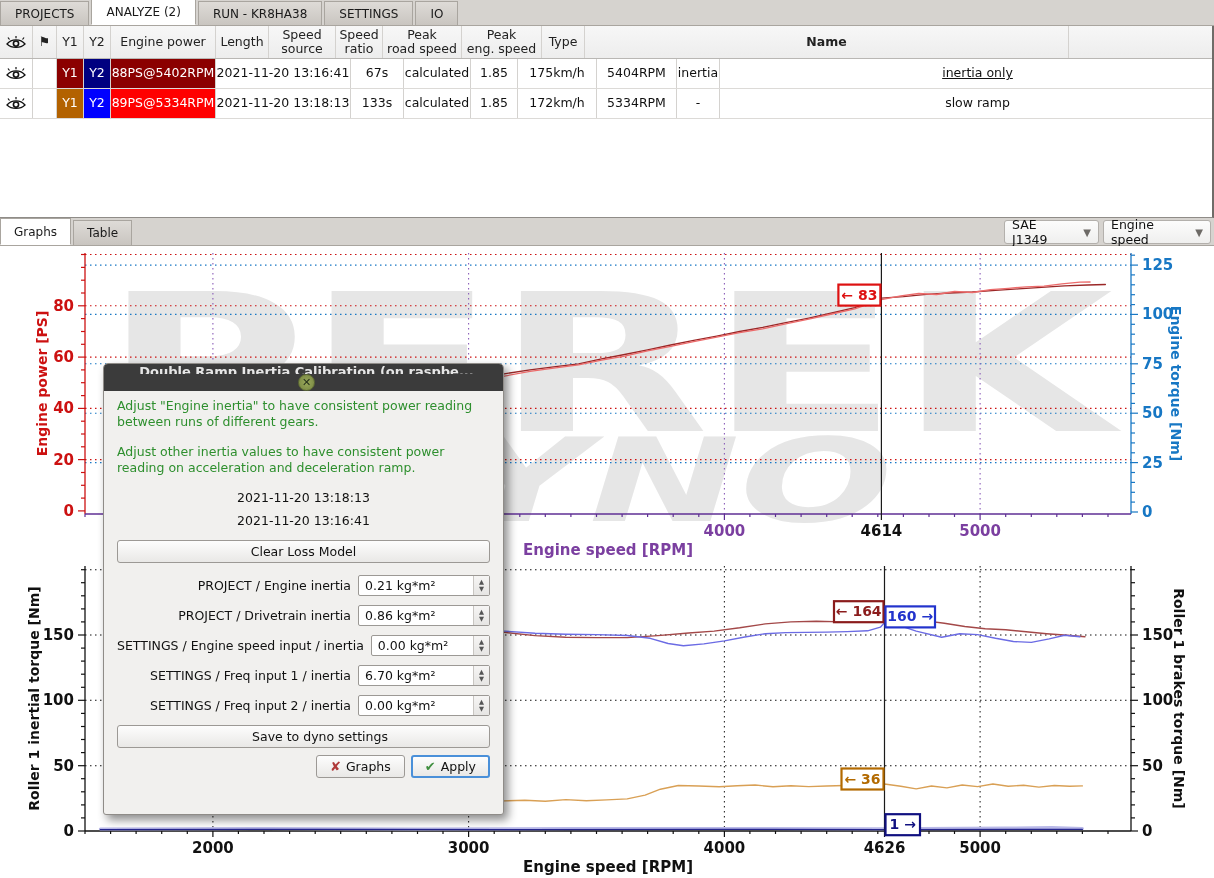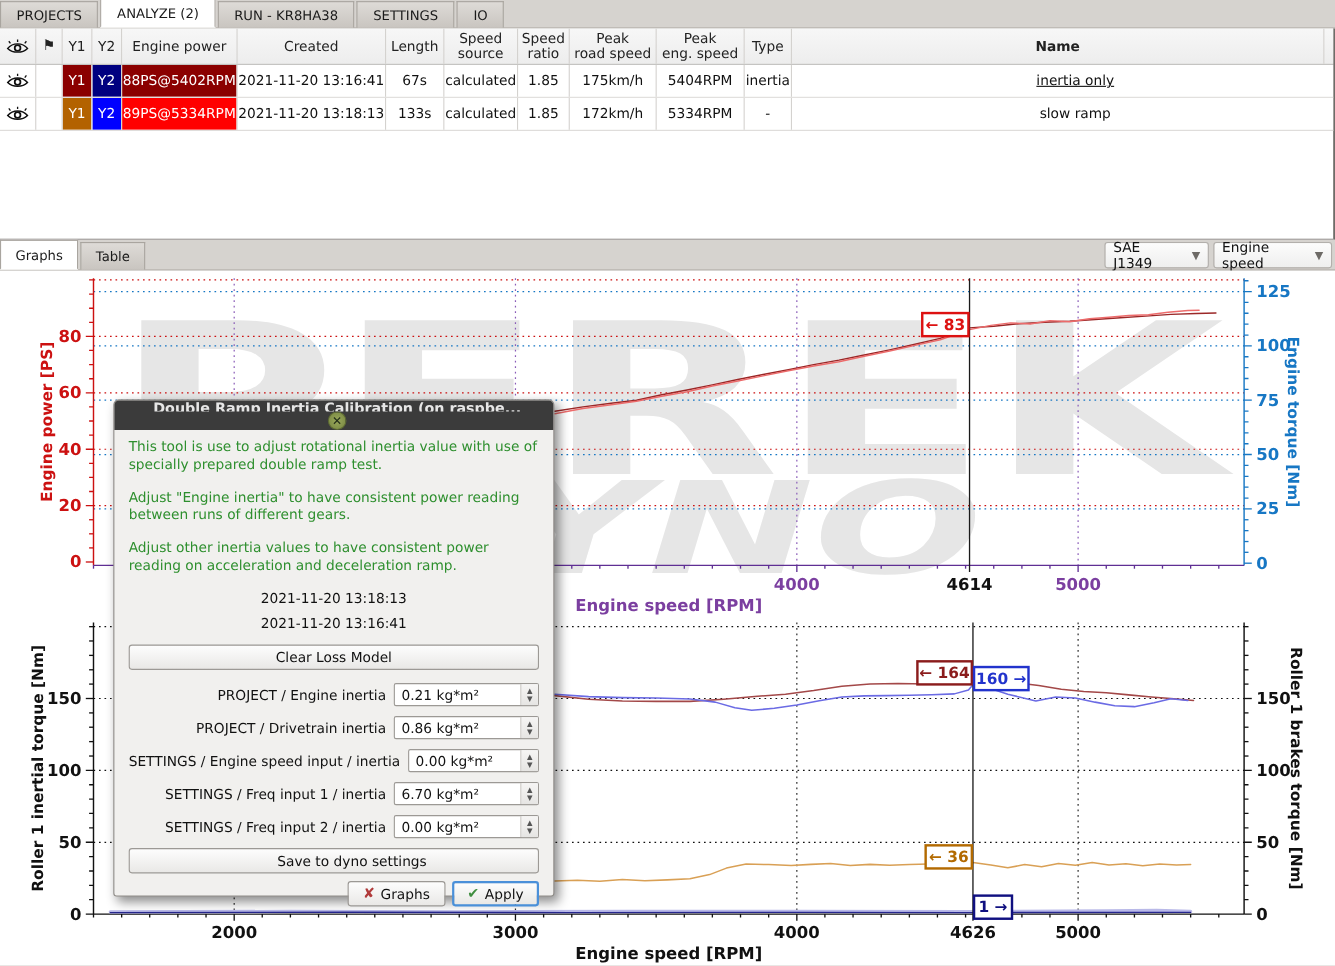--- a/index.html
+++ b/index.html
@@ -80,21 +80,20 @@
     <div class="trow header">
         <div class="tcell" style="width: 33px; flex: 0 0 33px;"><svg width="22" height="15" viewBox="0 0 22 15">
             <path d="M2 9 C6.5 3.5 15.5 3.5 20 9 C15.5 13.5 6.5 13.5 2 9 Z" fill="none" stroke="#111" stroke-width="1.3"></path>
             <circle cx="11" cy="8.6" r="2.6" fill="none" stroke="#111" stroke-width="1.6"></circle>
             <path d="M4.5 4.5 L3 2.5 M11 3.2 L11 1 M17.5 4.5 L19 2.5" stroke="#111" stroke-width="1.2"></path>
           </svg></div>
         <div class="tcell" style="width: 24px; flex: 0 0 24px;"><span style="font-size:13px;">⚑</span></div>
         <div class="tcell" style="width: 27px; flex: 0 0 27px;">Y1</div>
         <div class="tcell" style="width: 27px; flex: 0 0 27px;">Y2</div>
         <div class="tcell" style="width: 105px; flex: 0 0 105px;">Engine power</div>
-        <div class="tcell" style="width: 135px; flex: 0 0 135px;">Created</div>
         <div class="tcell" style="width: 53px; flex: 0 0 53px;">Length</div>
         <div class="tcell" style="width: 67px; flex: 0 0 67px;">Speed
 source</div>
         <div class="tcell" style="width: 47px; flex: 0 0 47px;">Speed
 ratio</div>
         <div class="tcell" style="width: 79px; flex: 0 0 79px;">Peak
 road speed</div>
         <div class="tcell" style="width: 80px; flex: 0 0 80px;">Peak
 eng. speed</div>
         <div class="tcell" style="width: 43px; flex: 0 0 43px;">Type</div>
@@ -428,21 +427,20 @@
       </svg>
   </div>
 
   <div class="dialog">
     <div class="dialog-title">
       <div class="ttl">Double Ramp Inertia Calibration (on raspbe...</div>
       <div class="closebtn">✕</div>
     </div>
     <div class="dialog-body">
       <div>
-          <div class="dpara">This tool is use to adjust rotational inertia value with use of specially prepared double ramp test.</div>
           <div class="dpara">Adjust "Engine inertia" to have consistent power reading between runs of different gears.</div>
           <div class="dpara">Adjust other inertia values to have consistent power reading on acceleration and deceleration ramp.</div>
         </div>
       <div class="ddate">2021-11-20 13:18:13</div>
       <div class="ddate" style="margin-bottom:12px;">2021-11-20 13:16:41</div>
       <div class="dbtn" style="margin-bottom:12px;">Clear Loss Model</div>
       <div>
           <div class="frow">
             <div class="flabel">PROJECT / Engine inertia</div>
             <div class="spin">

